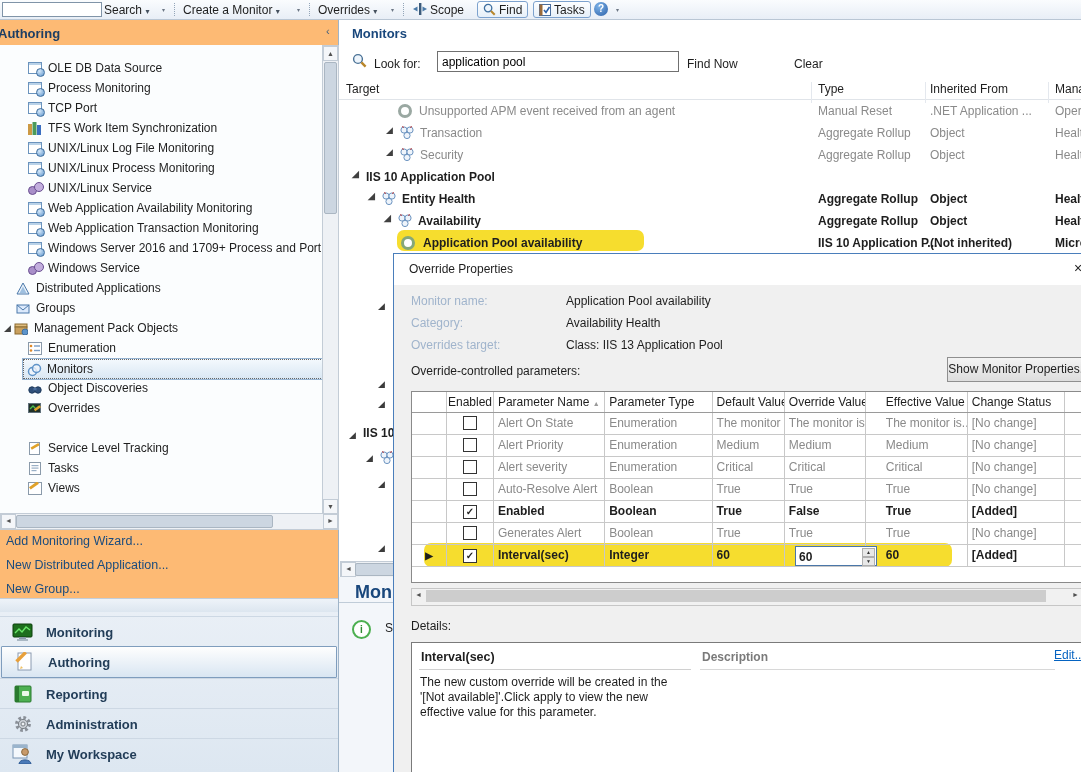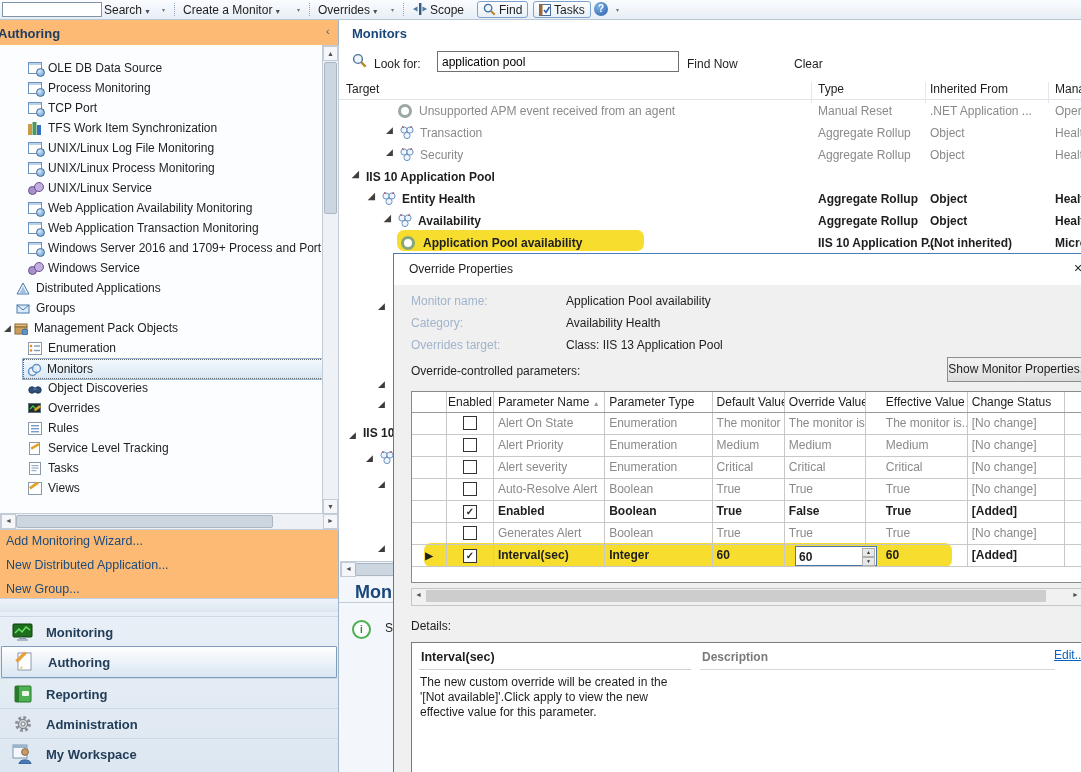--- a/index.html
+++ b/index.html
@@ -269,31 +269,20 @@
       <div class="trow" style="top:353px;padding-left:28px">
           <span class="tic">
             <svg width="14" height="13">
               <rect x="0.5" y="1.5" width="12" height="9" fill="#203028" stroke="#60707a"></rect>
               <path d="M2 7 L5 4 L8 7 L11 4" fill="none" stroke="#4ac04a" stroke-width="1.3"></path>
               <rect x="7" y="7" width="7" height="2.4" fill="#e0a22a" transform="rotate(-35 7 9)"></rect>
             </svg>
           </span>
           <span class="lbl">Overrides</span>
         </div>
-      <div class="trow" style="top:373px;padding-left:28px">
-          <span class="tic">
-            <svg width="14" height="13">
-              <rect x="0.5" y="0.5" width="13" height="12" fill="#fff" stroke="#8a9aaa"></rect>
-              <rect x="3" y="3" width="8" height="1.4" fill="#7a9cc4"></rect>
-              <rect x="3" y="6" width="8" height="1.4" fill="#7a9cc4"></rect>
-              <rect x="3" y="9" width="8" height="1.4" fill="#7a9cc4"></rect>
-            </svg>
-          </span>
-          <span class="lbl">Rules</span>
-        </div>
       <div class="trow" style="top:393px;padding-left:28px">
           <span class="tic">
             <svg width="14" height="13">
               <rect x="1.5" y="0.5" width="10" height="12" fill="#fff" stroke="#8a9aaa"></rect>
               <rect x="4" y="5" width="9" height="2.6" fill="#e0a22a" transform="rotate(-30 4 8)"></rect>
             </svg>
           </span>
           <span class="lbl">Service Level Tracking</span>
         </div>
       <div class="trow" style="top:413px;padding-left:28px">

